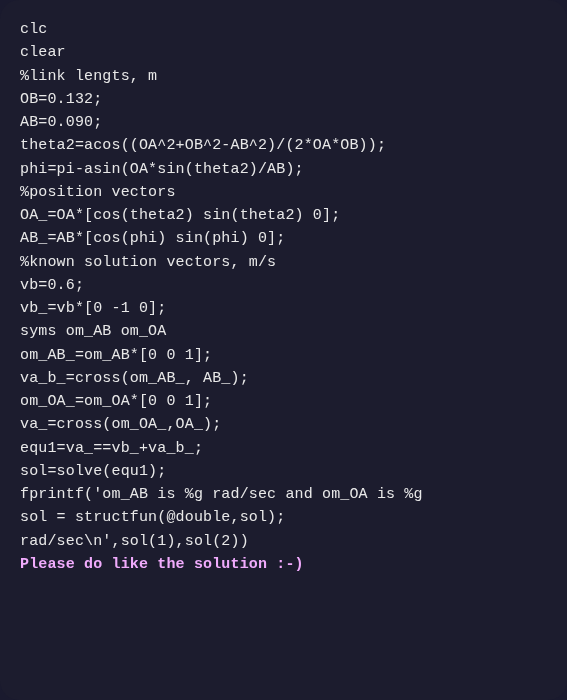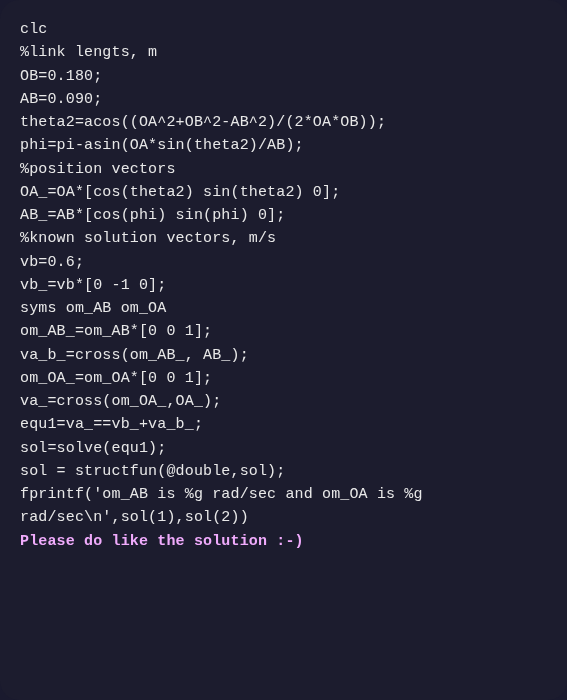--- a/index.html
+++ b/index.html
@@ -36,35 +36,36 @@
     .code-line.bold {
       font-weight: bold;
       color: #f0abfc;
     }
   </style>
 </head>
 <body>
 
 <div class="code-container" id="code-container">
 <div class="code-line">clc</div>
+    <div class="code-line">clear</div>
     <div class="code-line">%link lengts, m</div>
-    <div class="code-line">OB=0.180;</div>
+    <div class="code-line">OB=0.132;</div>
     <div class="code-line">AB=0.090;</div>
     <div class="code-line">theta2=acos((OA^2+OB^2-AB^2)/(2*OA*OB));</div>
     <div class="code-line">phi=pi-asin(OA*sin(theta2)/AB);</div>
     <div class="code-line">%position vectors</div>
     <div class="code-line">OA_=OA*[cos(theta2) sin(theta2) 0];</div>
     <div class="code-line">AB_=AB*[cos(phi) sin(phi) 0];</div>
     <div class="code-line">%known solution vectors, m/s</div>
     <div class="code-line">vb=0.6;</div>
     <div class="code-line">vb_=vb*[0 -1 0];</div>
     <div class="code-line">syms om_AB om_OA</div>
     <div class="code-line">om_AB_=om_AB*[0 0 1];</div>
     <div class="code-line">va_b_=cross(om_AB_, AB_);</div>
     <div class="code-line">om_OA_=om_OA*[0 0 1];</div>
     <div class="code-line">va_=cross(om_OA_,OA_);</div>
     <div class="code-line">equ1=va_==vb_+va_b_;</div>
     <div class="code-line">sol=solve(equ1);</div>
+    <div class="code-line">fprintf('om_AB is %g rad/sec and om_OA is %g</div>
     <div class="code-line">sol = structfun(@double,sol);</div>
-    <div class="code-line">fprintf('om_AB is %g rad/sec and om_OA is %g</div>
     <div class="code-line">rad/sec\n',sol(1),sol(2))</div>
     <div class="code-line bold">Please do like the solution :-)</div>
   </div>
 
 </body></html>

